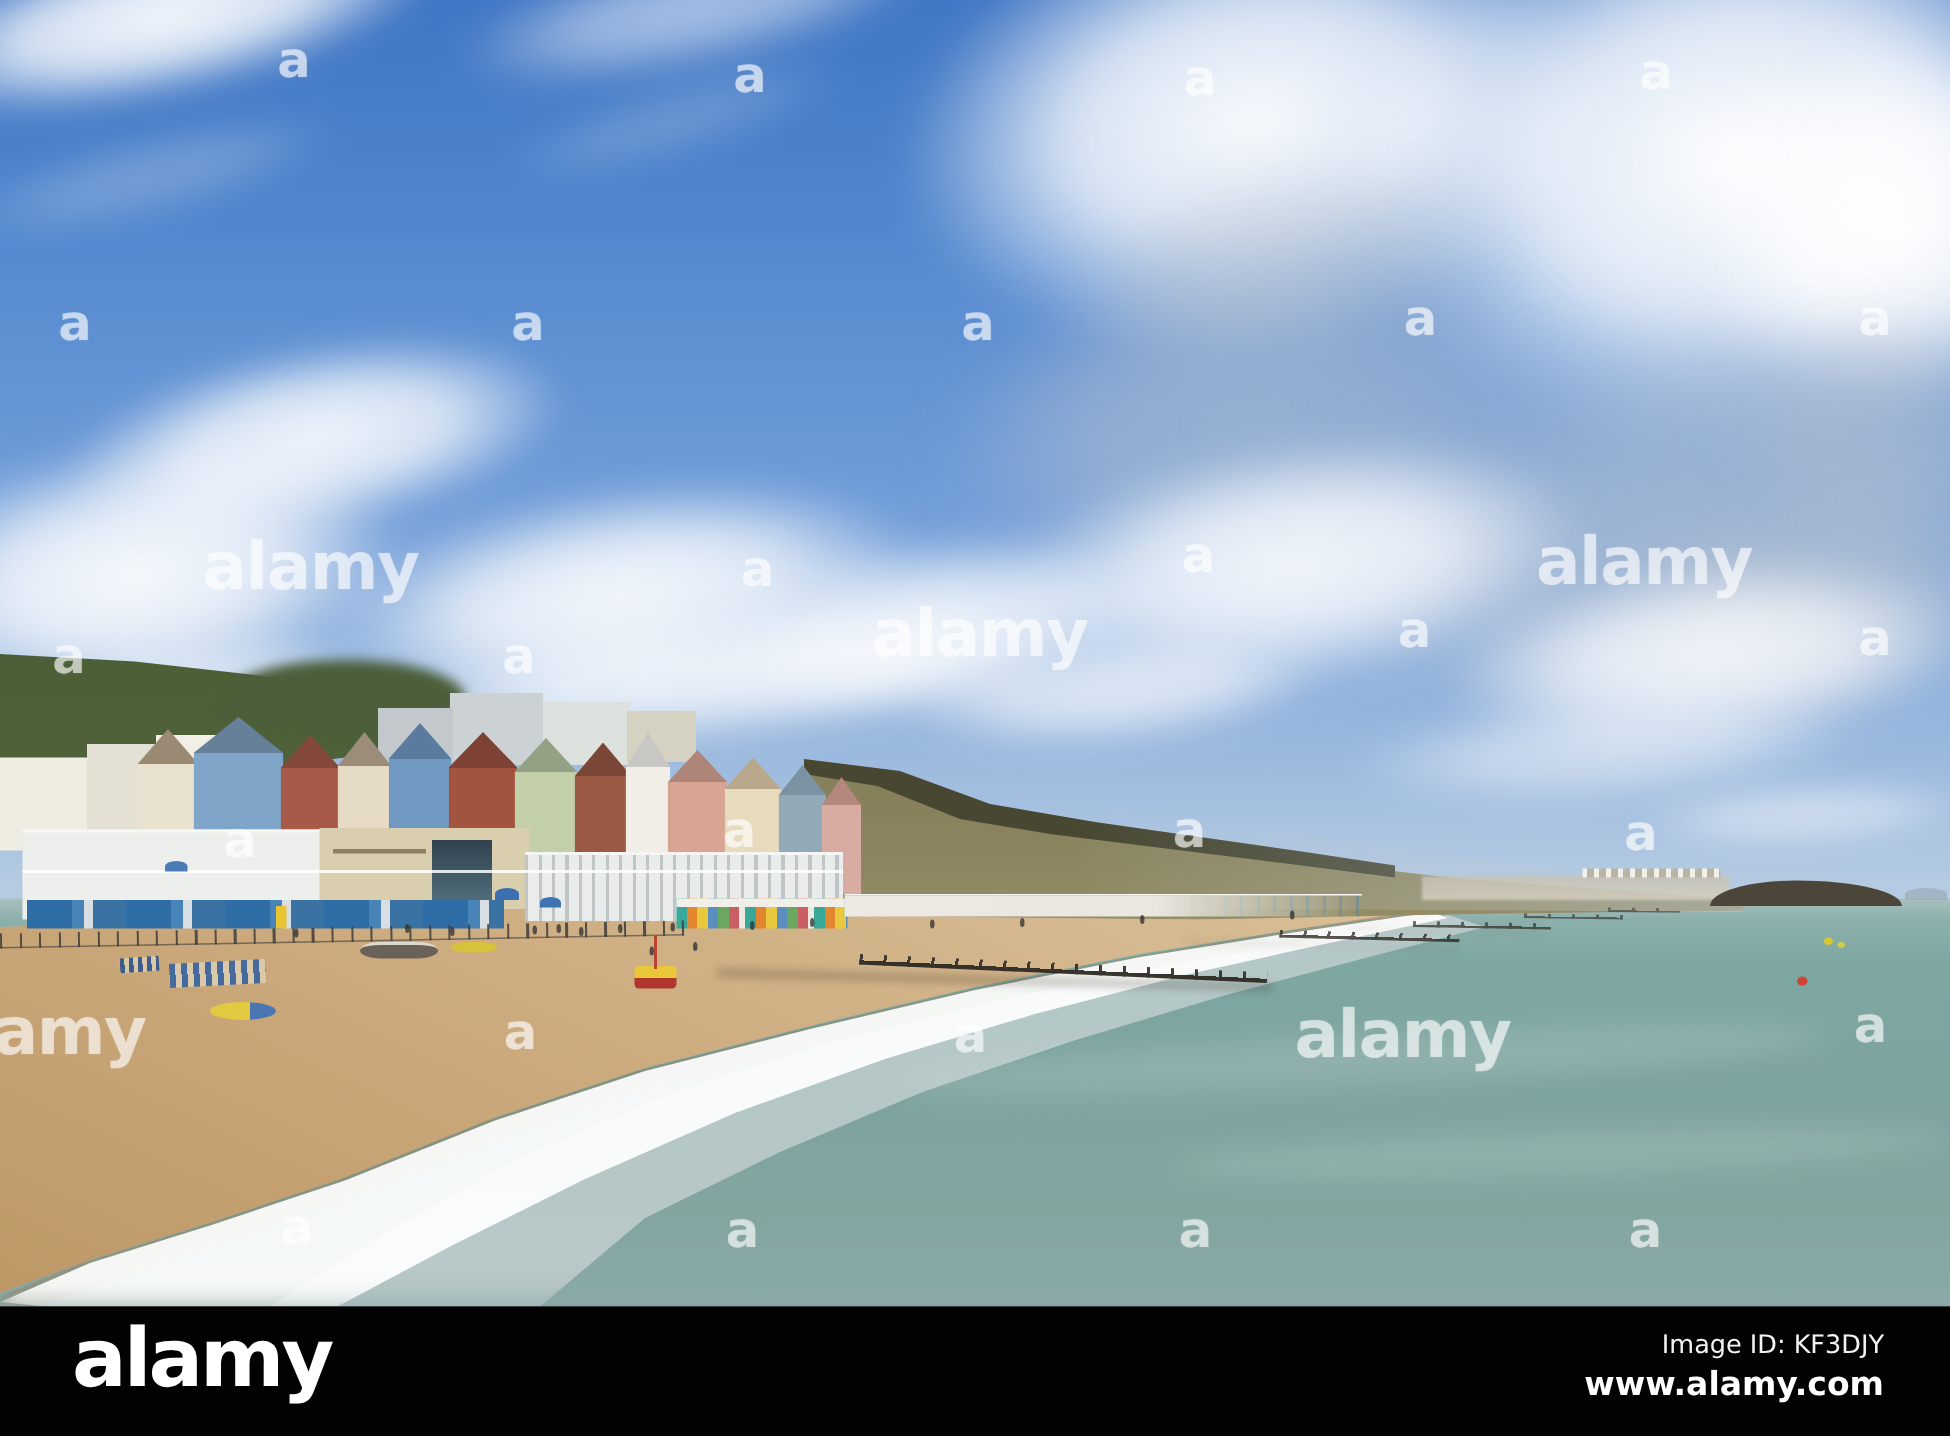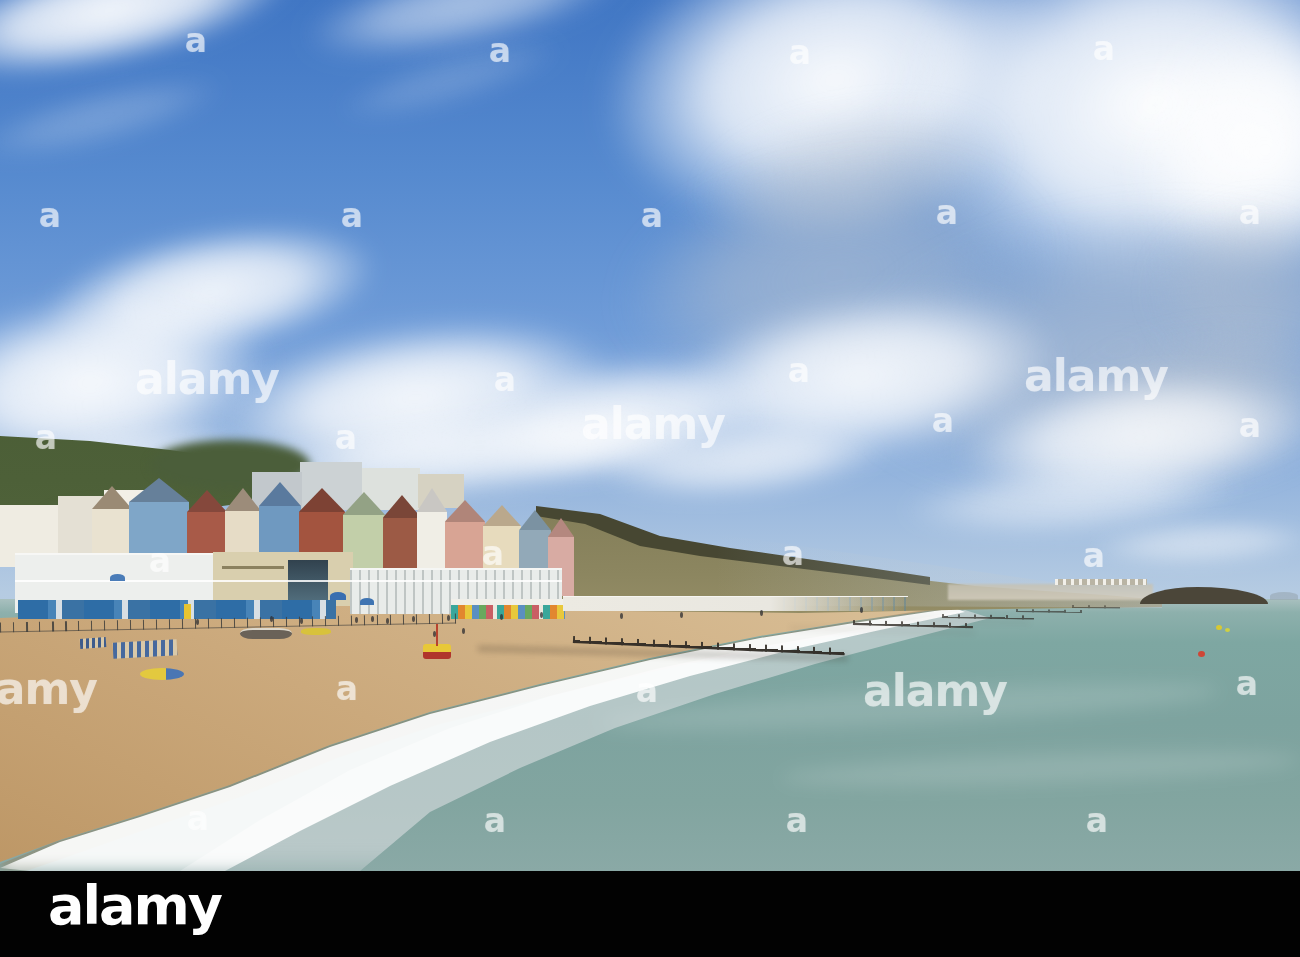--- a/index.html
+++ b/index.html
@@ -225,14 +225,18 @@
         <span class="wm wm-a" style="left: 1247px; top: 683px;">a</span>
         <span class="wm wm-a" style="left: 198px; top: 818px;">a</span>
         <span class="wm wm-a" style="left: 495px; top: 820px;">a</span>
         <span class="wm wm-a" style="left: 797px; top: 820px;">a</span>
         <span class="wm wm-a" style="left: 1097px; top: 820px;">a</span>
       </div>
   </div>
 
   <div class="bar">
     <div class="bar-logo">alamy</div>
+    <div class="bar-right">
+      <div class="bar-id">Image ID: KF3DJY</div>
+      <div class="bar-url">www.alamy.com</div>
+    </div>
   </div>
 </div>
 
 </body></html>

